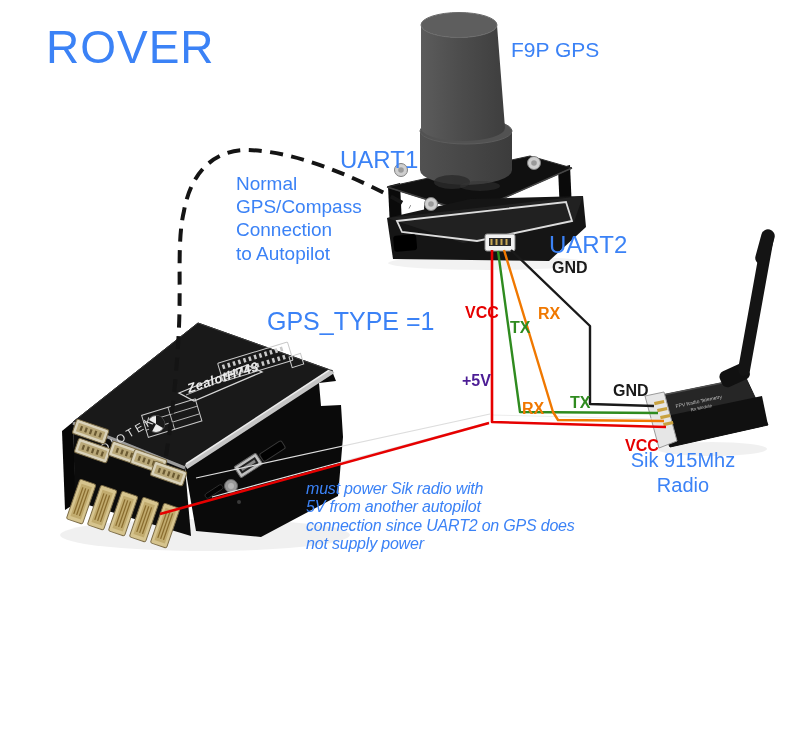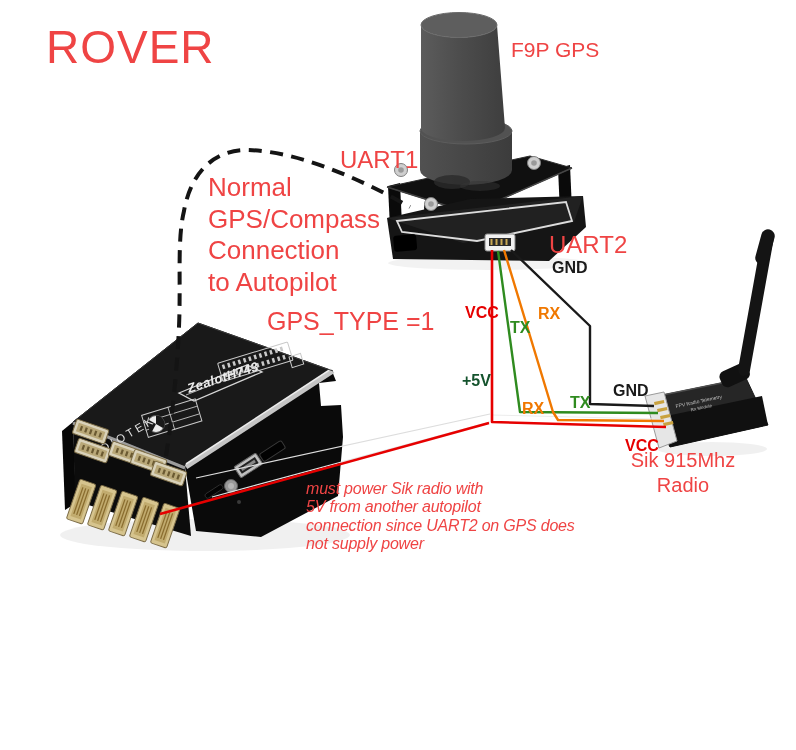--- a/index.html
+++ b/index.html
@@ -1,23 +1,23 @@
 <!DOCTYPE html>
 <html><head>
 <meta charset="utf-8">
 <style>
   html,body{margin:0;padding:0;background:#ffffff;}
   #stage{position:relative;width:796px;height:750px;background:#ffffff;overflow:hidden;
          font-family:"Liberation Sans",sans-serif;}
   #stage svg{position:absolute;left:0;top:0;}
-  .lbl{position:absolute;color:#ef4444;white-space:pre-line;line-height:1.2;}
+  .lbl{position:absolute;color:#3b82f6;white-space:pre-line;line-height:1.2;}
   .i{font-style:italic;}
   .title{font-size:46px;letter-spacing:1px;}
   .subtitle{font-size:22px;line-height:1.38;}
-  .conn-note{font-size:26px;line-height:1.22;}
+  .conn-note{font-size:19px;line-height:1.22;margin-left:28px;}
   .gps-type{font-size:25px;}
   .port{font-size:24px;}
   .comp{font-size:21px;}
   .wlbl{font-size:16px;font-weight:bold;}
   .radio-lbl{font-size:20px;line-height:1.25;text-align:center;}
   .note{font-size:16px;line-height:1.15;letter-spacing:-0.2px;}
   svg text{font-family:"Liberation Sans",sans-serif;}
 </style>
 </head>
 <body>
@@ -216,21 +216,21 @@
 Connection
 to Autopilot</div>
 <div class="lbl gps-type" style="left:267px;top:306px;">GPS_TYPE =1</div>
 <div class="lbl port" style="left:340px;top:146px;">UART1</div>
 <div class="lbl comp" style="left:511px;top:37px;">F9P GPS</div>
 <div class="lbl port" style="left:549px;top:231px;">UART2</div>
 <div class="lbl wlbl" style="left: 552px; top: 258px; color: rgb(26, 26, 26);">GND</div>
 <div class="lbl wlbl" style="left: 465px; top: 303px; color: rgb(230, 0, 0);">VCC</div>
 <div class="lbl wlbl" style="left: 510px; top: 318px; color: rgb(47, 139, 31);">TX</div>
 <div class="lbl wlbl" style="left: 538px; top: 304px; color: rgb(240, 120, 0);">RX</div>
-<div class="lbl wlbl" style="left: 462px; top: 371px; color: #14532d;">+5V</div>
+<div class="lbl wlbl" style="left: 462px; top: 371px; color: #4c1d95;">+5V</div>
 <div class="lbl wlbl" style="left: 522px; top: 399px; color: rgb(240, 120, 0);">RX</div>
 <div class="lbl wlbl" style="left: 570px; top: 393px; color: rgb(47, 139, 31);">TX</div>
 <div class="lbl wlbl" style="left: 613px; top: 381px; color: rgb(26, 26, 26);">GND</div>
 <div class="lbl wlbl" style="left: 625px; top: 436px; color: rgb(230, 0, 0);">VCC</div>
 <div class="lbl radio-lbl" style="left:627px;top:448px;width:112px;">Sik 915Mhz
 Radio</div>
 <div class="lbl note i" style="left:306px;top:480px;">must power Sik radio with
 5V from another autopilot
 connection since UART2 on GPS does
 not supply power</div>

